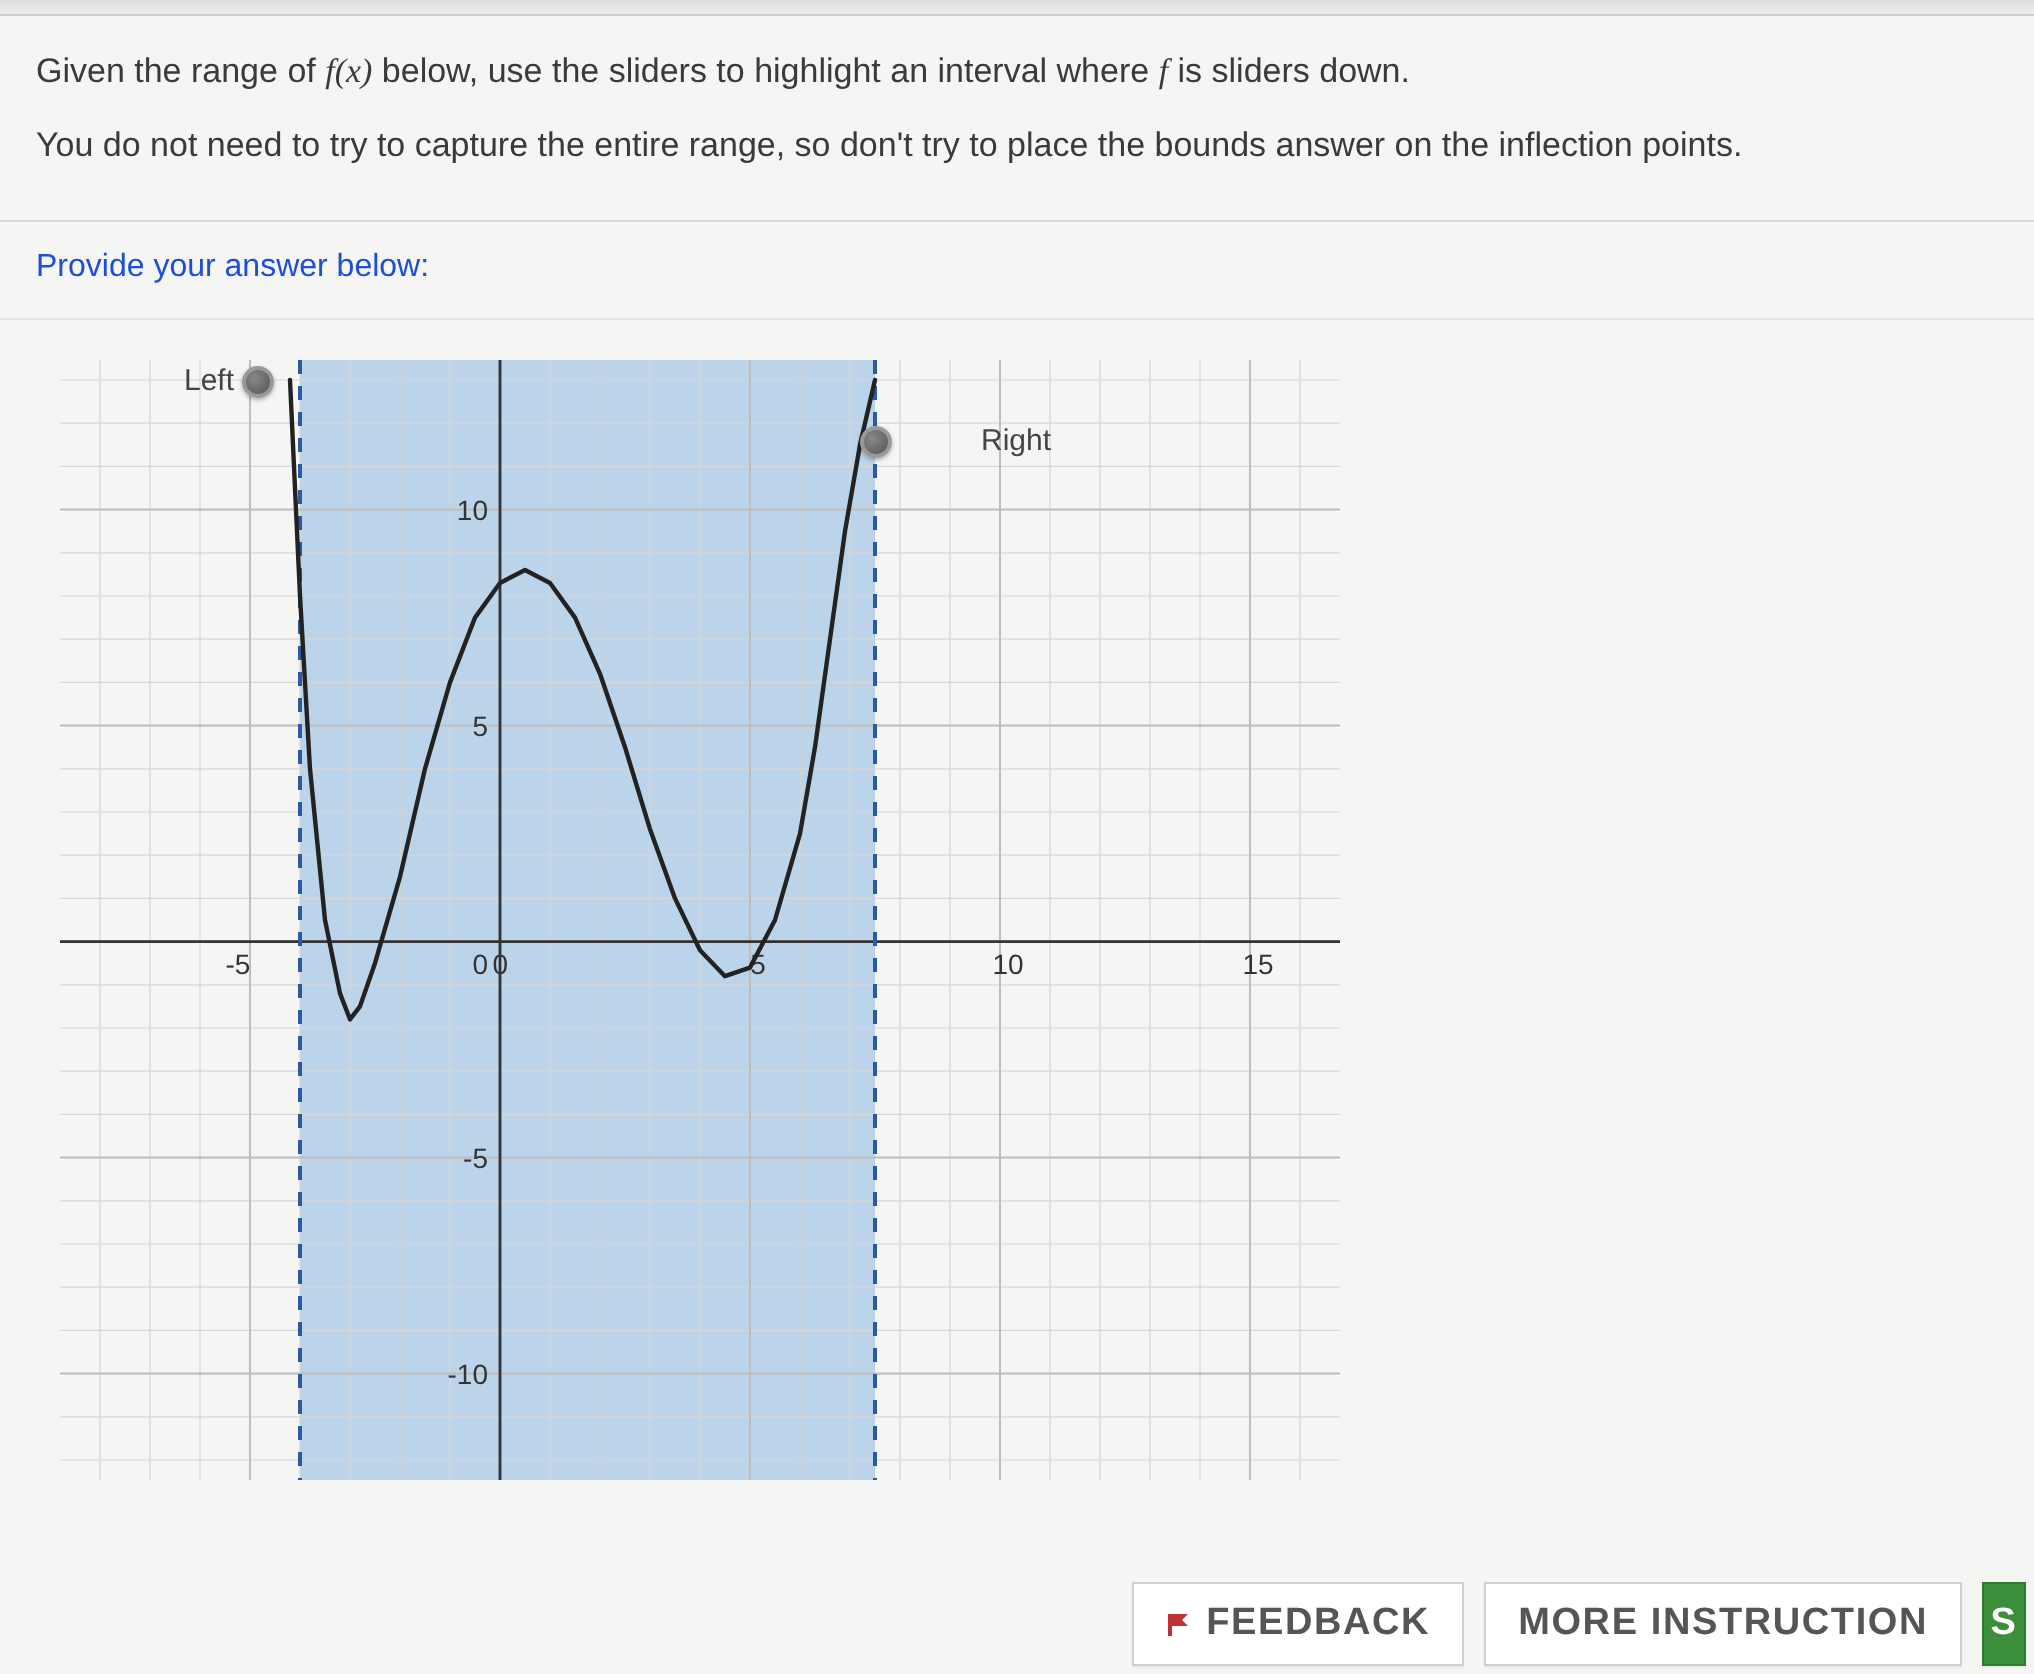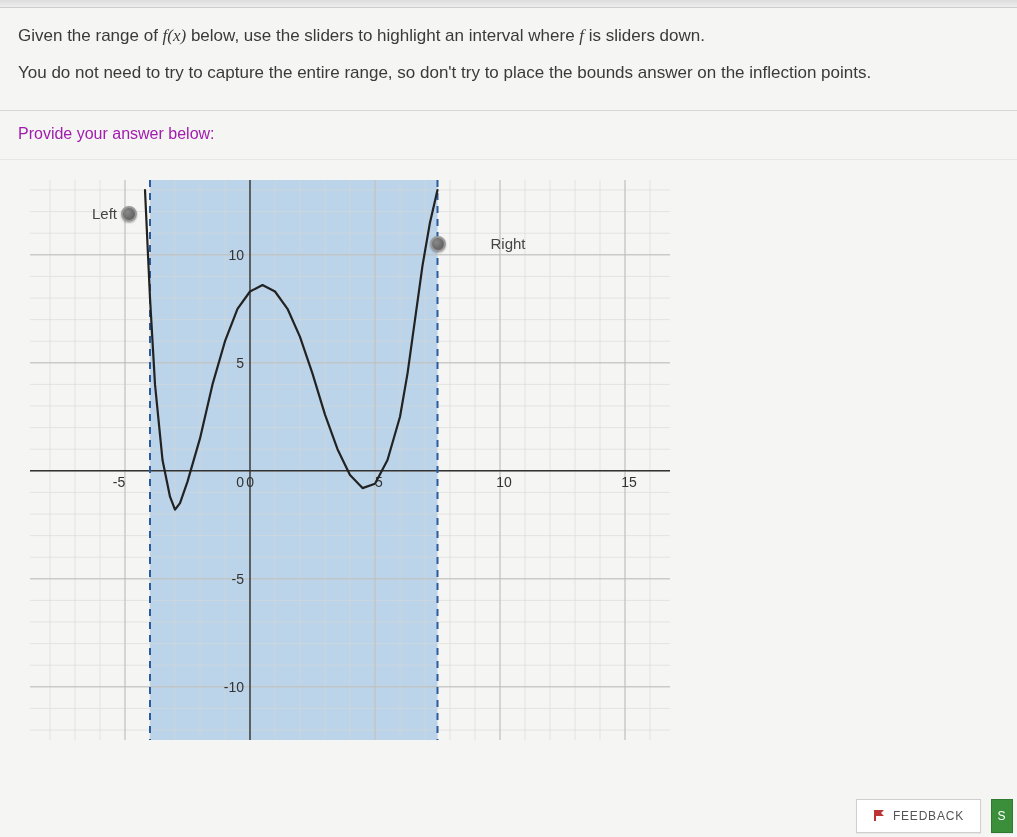--- a/index.html
+++ b/index.html
@@ -22,41 +22,40 @@
     border-bottom: 1px solid #d8d8d8;
     font-size: 17px;
     line-height: 1.6;
     color: #3a3a3a;
   }
   .prompt .math { font-family: "Times New Roman", serif; font-style: italic; margin-top: 12px; }
   .prompt p { margin-bottom: 10px; }
   .answer-label {
     padding: 14px 18px 16px 18px;
     font-size: 16px;
-    color: #a21caf;
+    color: #1d4ed8;
     border-bottom: 1px solid #e6e6e6;
   }
   .graph-area {
     position: relative;
     margin: 20px 0 0 30px;
     width: 640px;
     height: 560px;
   }
   .graph-svg {
     display: block;
   }
   .slider-handle {
     position: absolute;
     display: flex;
     align-items: center;
     gap: 4px;
     font-size: 15px;
     color: #444;
     z-index: 5;
-    margin-top: 23px;
   }
   .handle-knob {
     width: 16px; height: 16px;
     background: radial-gradient(circle at 35% 35%, #888, #555);
     border: 2px solid #999;
     border-radius: 50%;
     box-shadow: 0 1px 2px rgba(0,0,0,.3);
     cursor: ew-resize;
   }
   .slider-left { flex-direction: row-reverse; }
@@ -65,27 +64,29 @@
     bottom: 4px;
     right: 4px;
     display: flex;
     gap: 10px;
     align-items: stretch;
   }
   .btn {
     background: #fff;
     border: 1px solid #cfcfcf;
     padding: 9px 16px;
-    font-size: 12px;
+    font-size: 19px;
     letter-spacing: .8px;
     color: #555;
     display: flex;
+    align-items: center;
     gap: 7px;
     cursor: pointer;
     box-shadow: 0 1px 1px rgba(0,0,0,.05);
+    font-weight: bold;
   }
   .btn .flag-icon svg { display:block; }
   .btn-green {
     background: #3b8f3b;
     color: #fff;
     border: 1px solid #2f7a2f;
     width: 22px;
     justify-content: center;
     padding: 9px 6px;
   }
@@ -198,16 +199,19 @@
 <div class="bottom-bar">
   <button class="btn">
     <span class="flag-icon">
       <svg width="13" height="13" viewBox="0 0 13 13">
           <rect x="1" y="1" width="2" height="11" fill="#b33"></rect>
           <path d="M3 1 H11 L8 4 L11 7 H3 Z" fill="#b33"></path>
         </svg>
     </span>
     <span>FEEDBACK</span>
   </button>
+  <button class="btn">
+    <span>MORE INSTRUCTION</span>
+  </button>
   <button class="btn btn-green">
     <span>S</span>
   </button>
 </div>
 
 </body></html>

